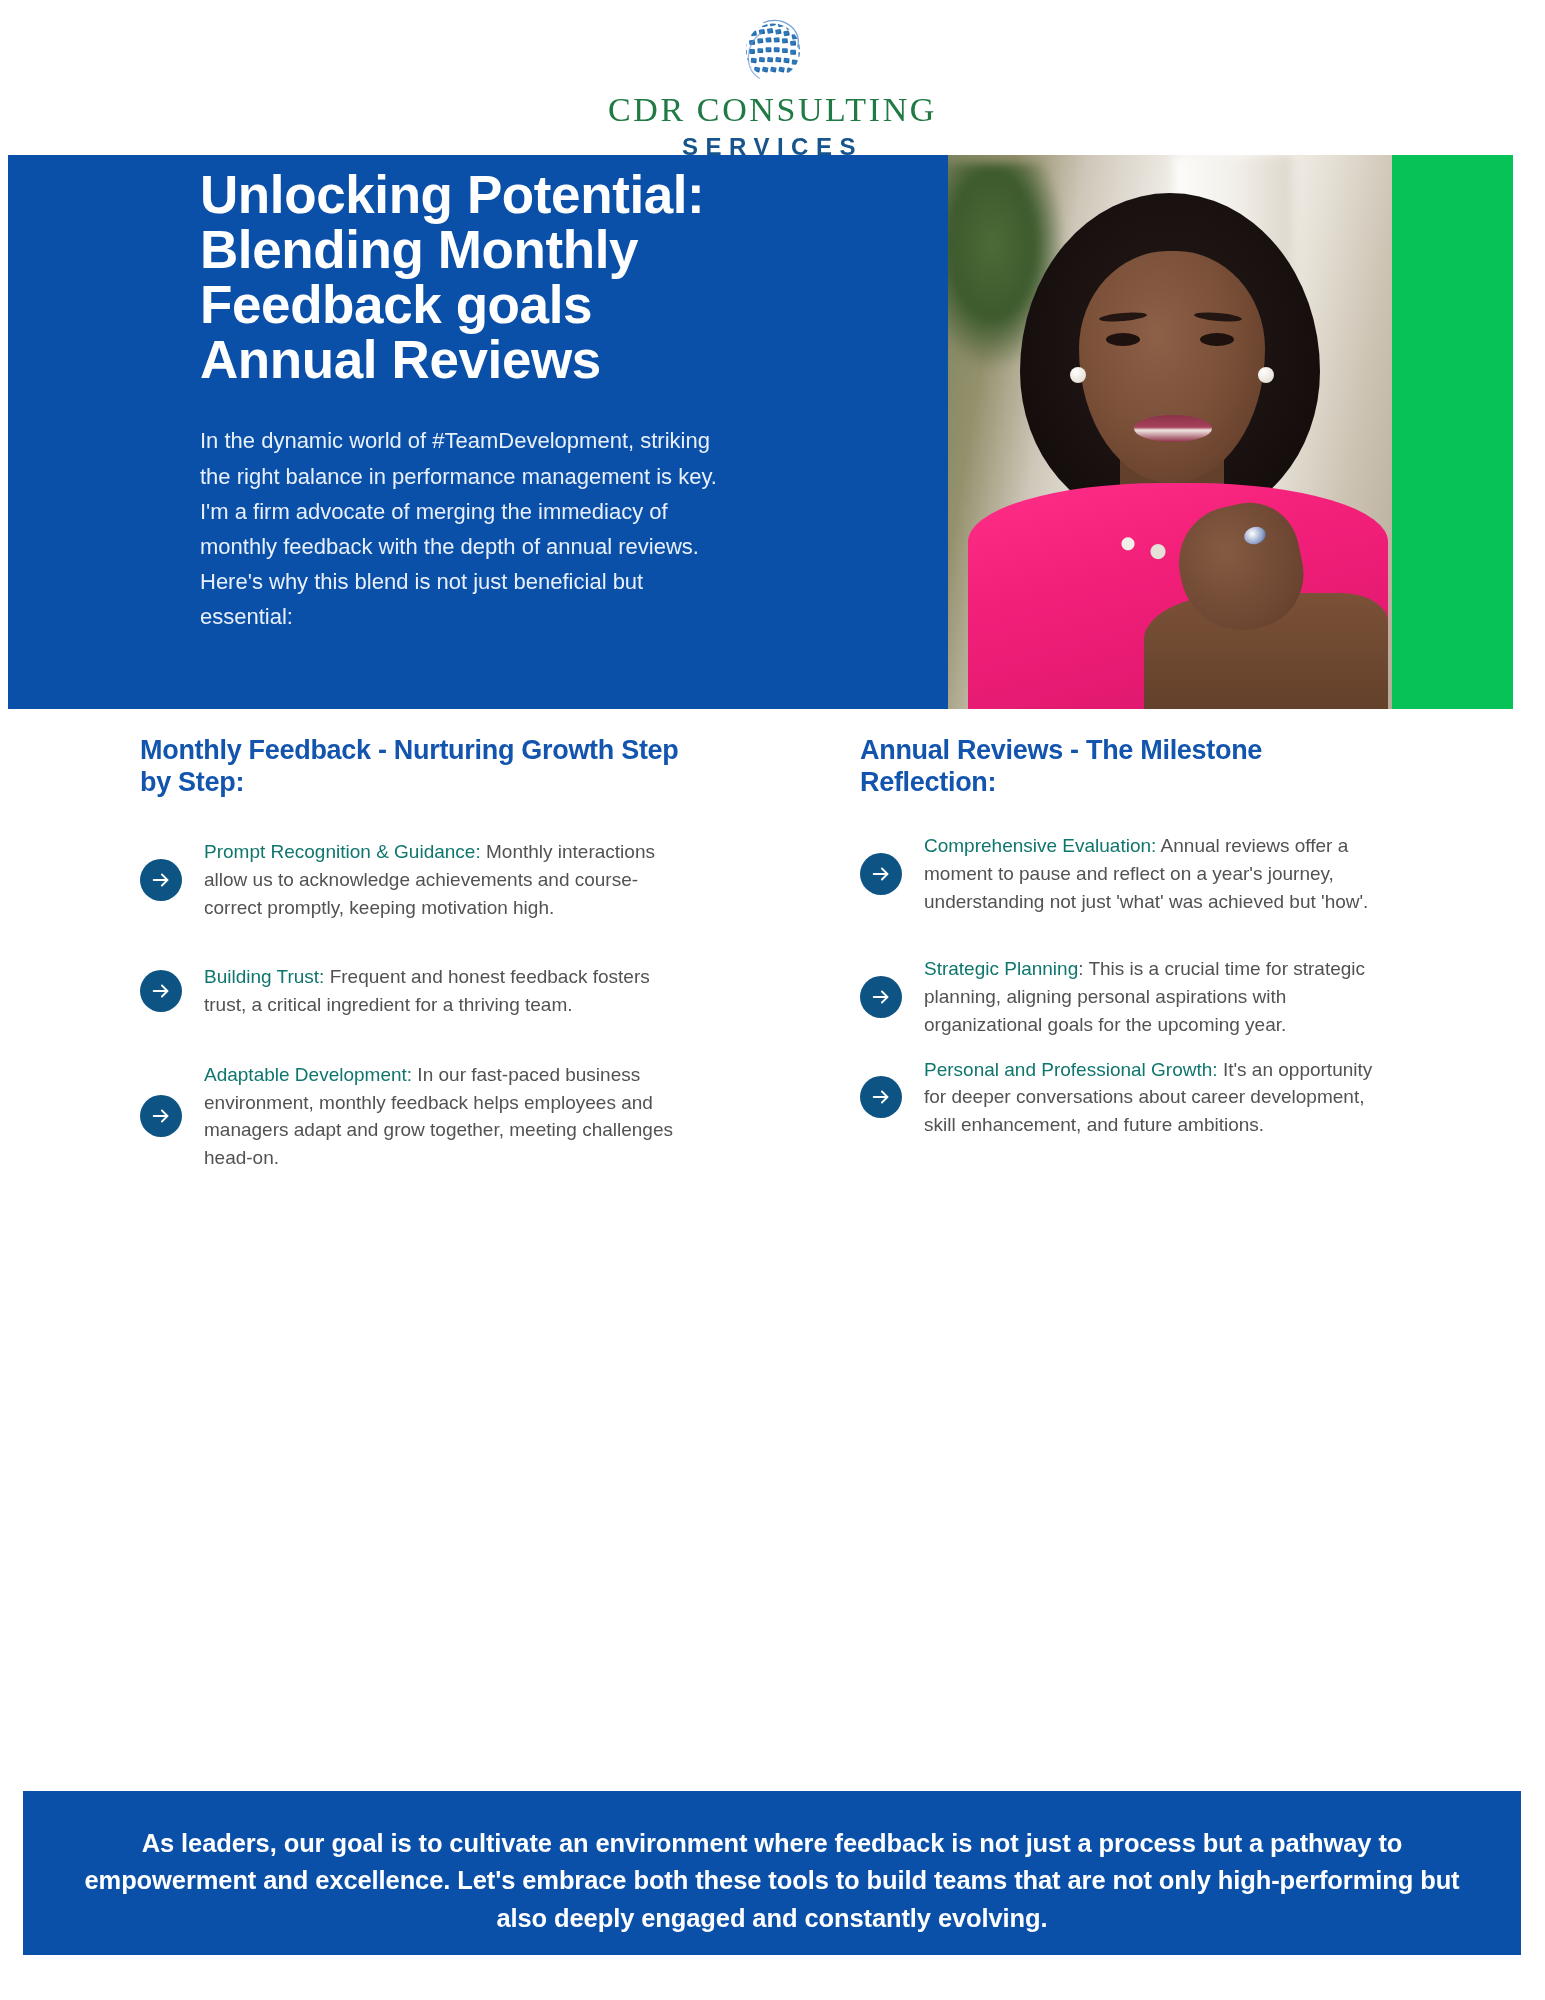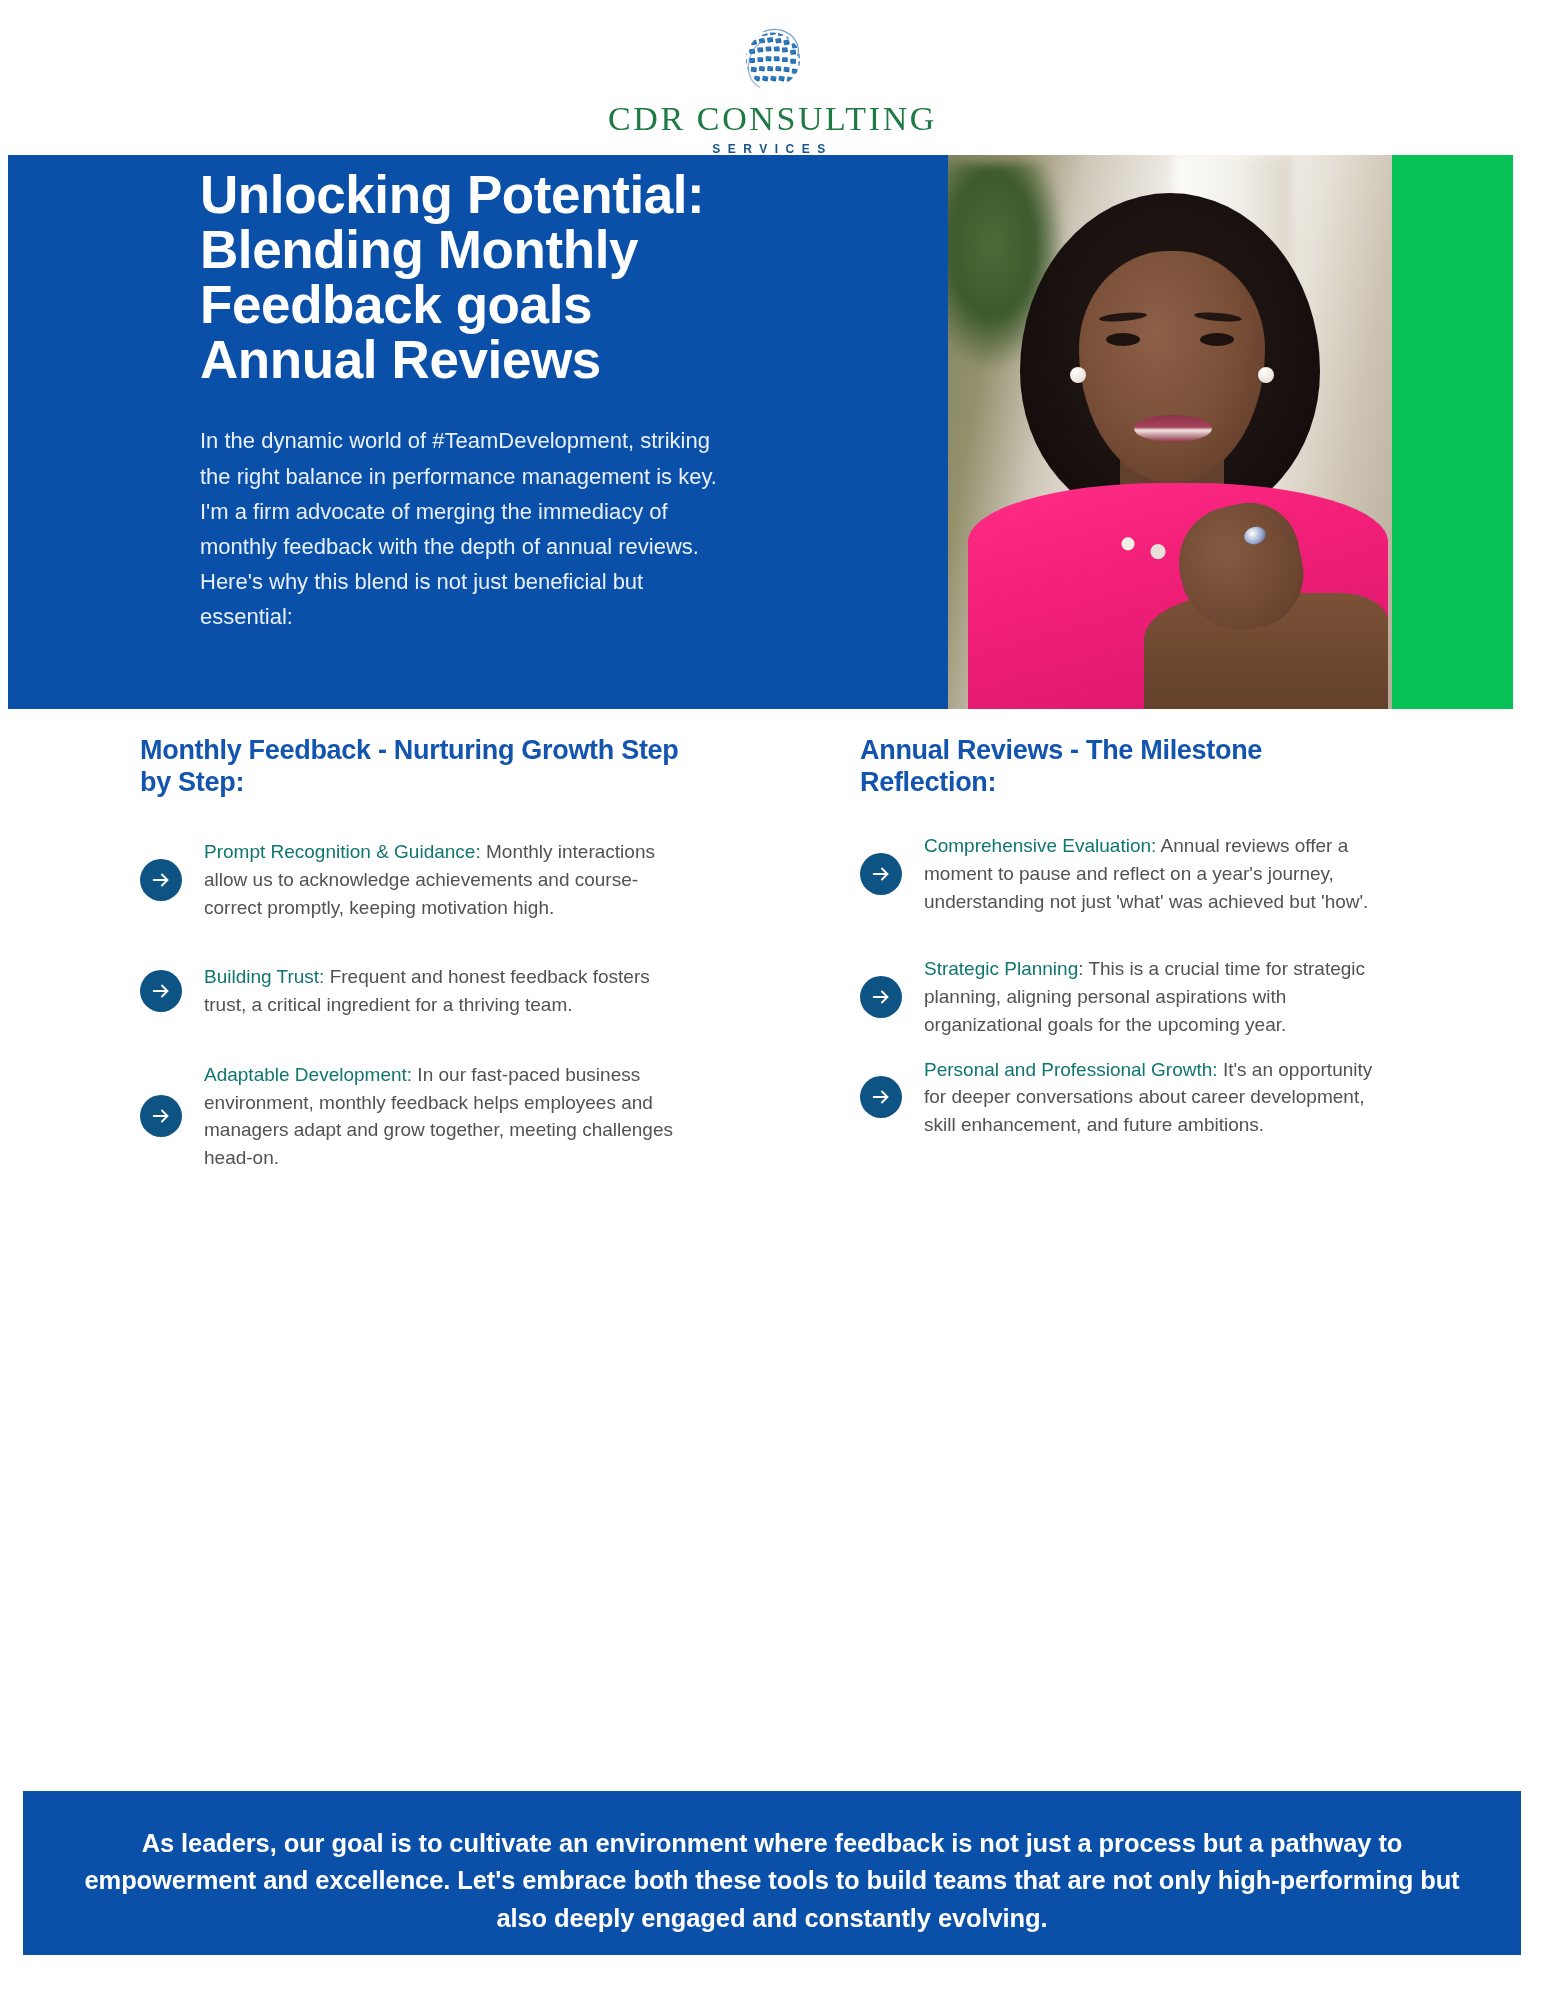--- a/index.html
+++ b/index.html
@@ -16,21 +16,21 @@
   .page {
     position: relative;
     width: 1545px;
     height: 2000px;
     background: #ffffff;
   }
 
   
   .logo-header {
     position: absolute;
-    top: 9px; left: 0;
+    top: 0; left: 0;
     width: 1545px;
     height: 166px;
     display: flex;
     flex-direction: column;
     align-items: center;
     justify-content: flex-start;
     padding-top: 8px;
   }
   .logo-globe {
     width: 82px;
@@ -41,21 +41,21 @@
     font-family: "Liberation Serif", serif;
     font-size: 34px;
     letter-spacing: 2.6px;
     color: #1f7a44;
     margin-top: 2px;
     line-height: 1.05;
     white-space: nowrap;
   }
   .logo-sub {
     font-family: "Liberation Sans", sans-serif;
-    font-size: 12px;
+    font-size: 24px;
     font-weight: bold;
     letter-spacing: 7.5px;
     color: #18548c;
     margin-top: 5px;
     white-space: nowrap;
   }
 
   
   .hero {
     position: absolute;

